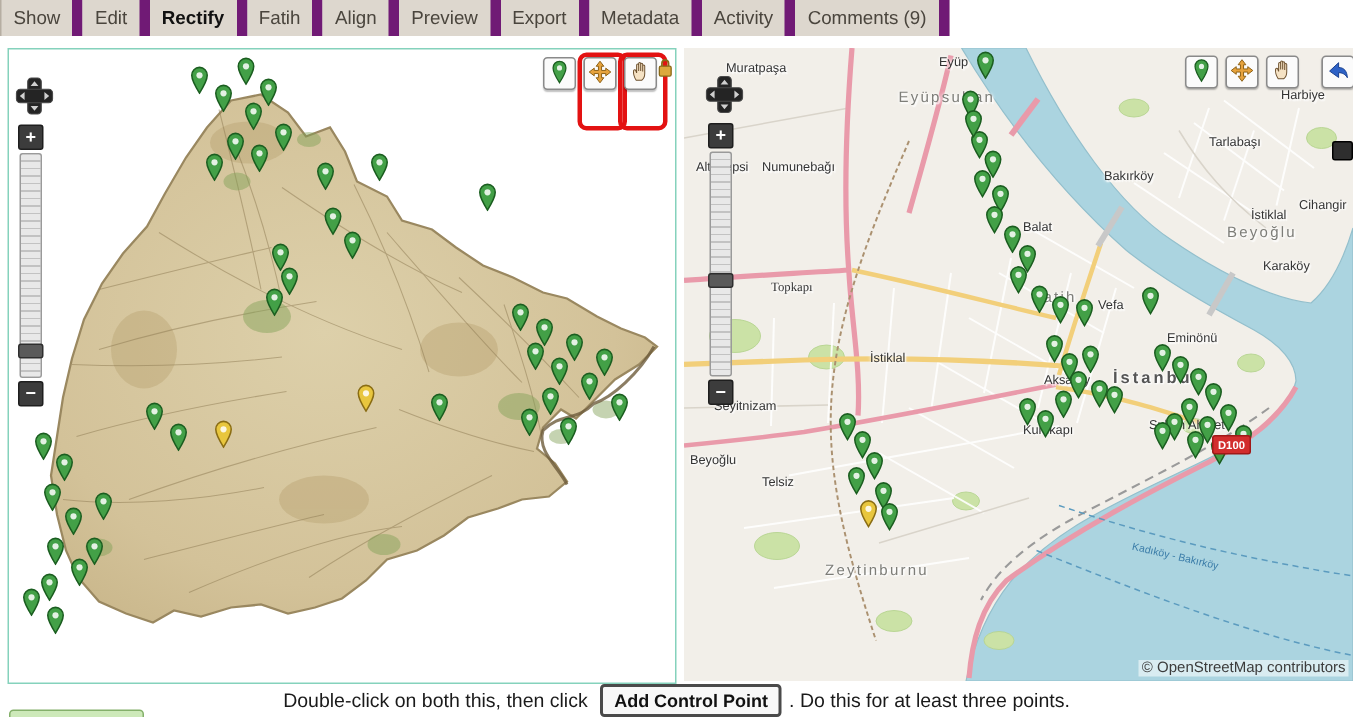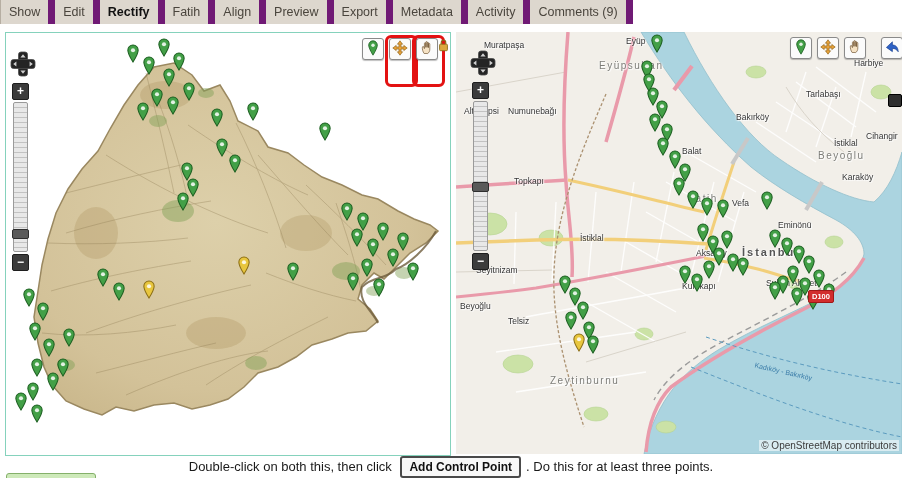--- a/index.html
+++ b/index.html
@@ -443,21 +443,21 @@
       <span class="place-label" style="left: 398px; top: 26px; text-align: center;">Harbiye</span>
       <span class="place-label" style="left: 8px; top: 74px;">Altıntepsi</span>
       <span class="place-label" style="left: 52px; top: 74px;">Numunebağı</span>
       <span class="place-label" style="left: 350px; top: 57px;">Tarlabaşı</span>
       <span class="place-label" style="left: 280px; top: 80px;">Bakırköy</span>
       <span class="place-label" style="left: 378px; top: 106px;">İstiklal</span>
       <span class="place-label" style="left: 410px; top: 99px;">Cihangir</span>
       <span class="place-label district" style="left: 362px; top: 118px;">Beyoğlu</span>
       <span class="place-label" style="left: 386px; top: 140px;">Karaköy</span>
       <span class="place-label" style="left: 226px; top: 114px;">Balat</span>
-      <span class="place-label" style="left: 58px; top: 144px;">Topkapı</span>
+      <span class="place-label" style="left: 58px; top: 154px; font-family: Liberation Serif, serif;">Topkapı</span>
       <span class="place-label district" style="left: 232px; top: 161px;">Fatih</span>
       <span class="place-label" style="left: 276px; top: 166px;">Vefa</span>
       <span class="place-label" style="left: 322px; top: 188px;">Eminönü</span>
       <span class="place-label" style="left: 124px; top: 201px;">İstiklal</span>
       <span class="place-label" style="left: 240px; top: 216px;">Aksaray</span>
       <span class="place-label city" style="left: 286px; top: 214px;">İstanbul</span>
       <span class="place-label" style="left: 226px; top: 249px;">Kumkapı</span>
       <span class="place-label" style="left: 310px; top: 246px;">Sultan Ahmet</span>
       <span class="place-label" style="left: 20px; top: 233px;">Seyitnizam</span>
       <span class="place-label" style="left: 4px; top: 269px;">Beyoğlu</span>

